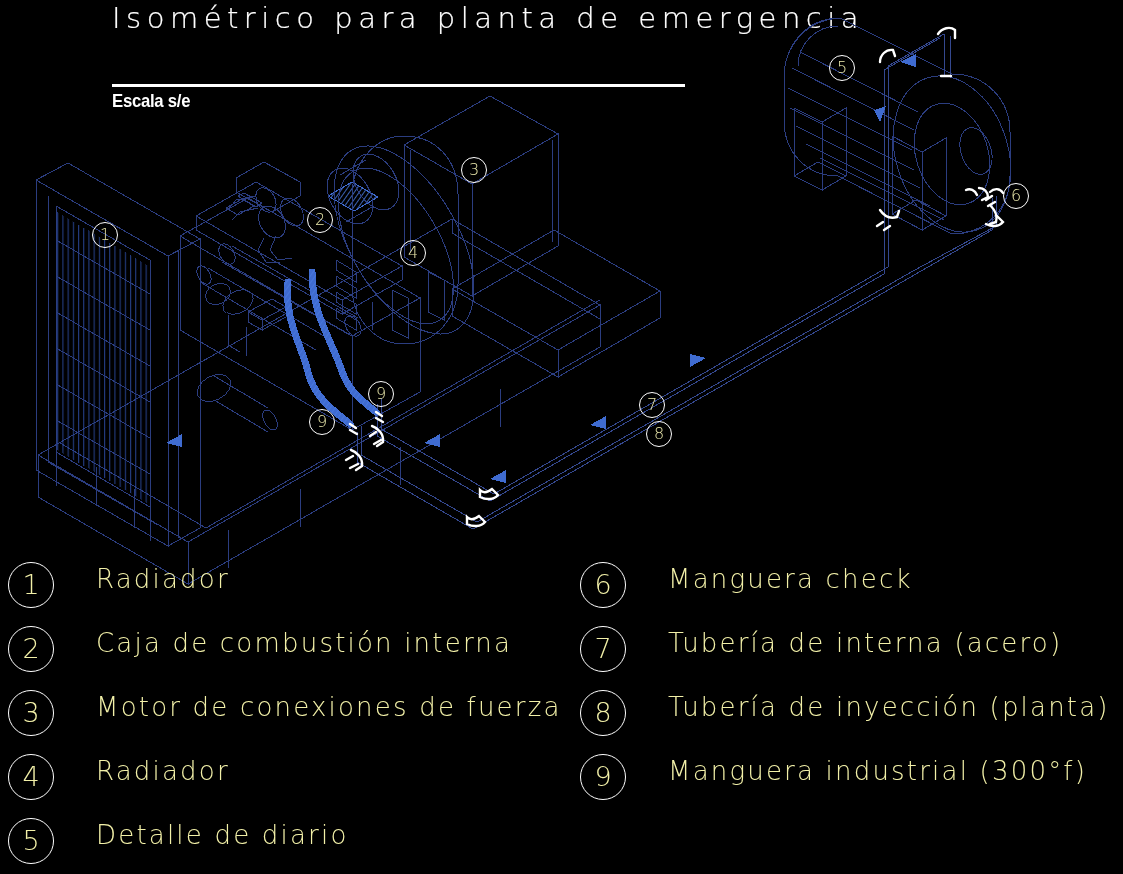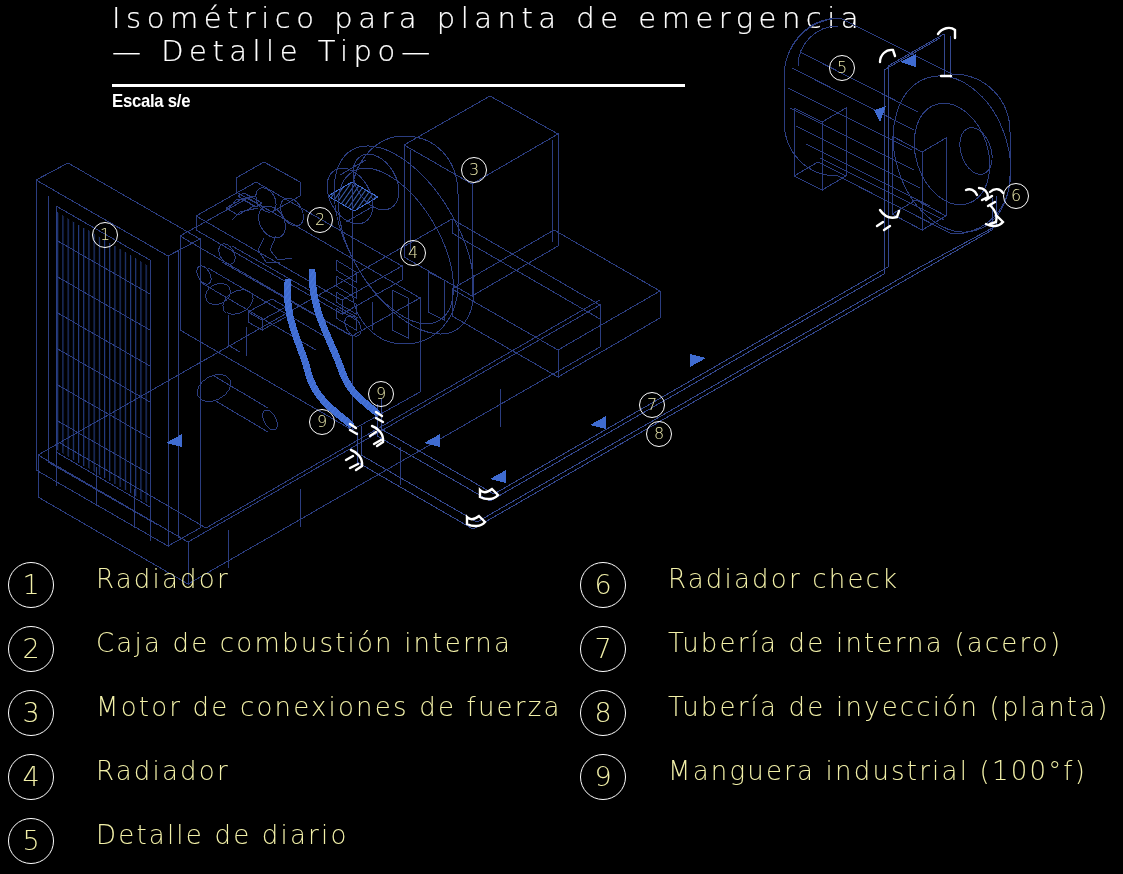--- a/index.html
+++ b/index.html
@@ -72,21 +72,20 @@
   .callout.sm{width:26px;height:26px;}
   .callout.sm span{line-height:23px;font-size:16px;}
 </style>
 </head>
 <body>
 
 <div id="stage">
 
   <div id="titleblock">
     <div class="title-line">Isométrico para planta de emergencia</div>
-    <div class="title-line">— Detalle Tipo—</div>
   </div>
   <div id="title-rule"></div>
   <div id="scale-label">Escala s/e</div>
 
   <svg class="layer" viewBox="0 0 1123 874">
     <defs>
 
       <pattern id="finhatch" width="5.2" height="400" patternUnits="userSpaceOnUse">
         <rect width="5.2" height="400" fill="none"></rect>
         <line x1="0.6" y1="-400" x2="0.6" y2="800" stroke="#2b4ba0" stroke-width="0.9"></line>
@@ -399,37 +398,37 @@
         </div>
         <div class="legend-text">Detalle de diario</div>
       </div>
     </div>
 
     <div class="legend-col" id="legend-col-right">
       <div class="legend-row">
         <div class="legend-bullet">
           <span>6</span>
         </div>
-        <div class="legend-text">Radiador check</div>
+        <div class="legend-text">Manguera check</div>
       </div>
       <div class="legend-row">
         <div class="legend-bullet">
           <span>7</span>
         </div>
         <div class="legend-text">Tubería de interna (acero)</div>
       </div>
       <div class="legend-row">
         <div class="legend-bullet">
           <span>8</span>
         </div>
         <div class="legend-text">Tubería de inyección (planta)</div>
       </div>
       <div class="legend-row">
         <div class="legend-bullet">
           <span>9</span>
         </div>
-        <div class="legend-text">Manguera industrial (100°f)</div>
+        <div class="legend-text">Manguera industrial (300°f)</div>
       </div>
     </div>
 
   </div>
 
 </div>
 
 </body></html>

